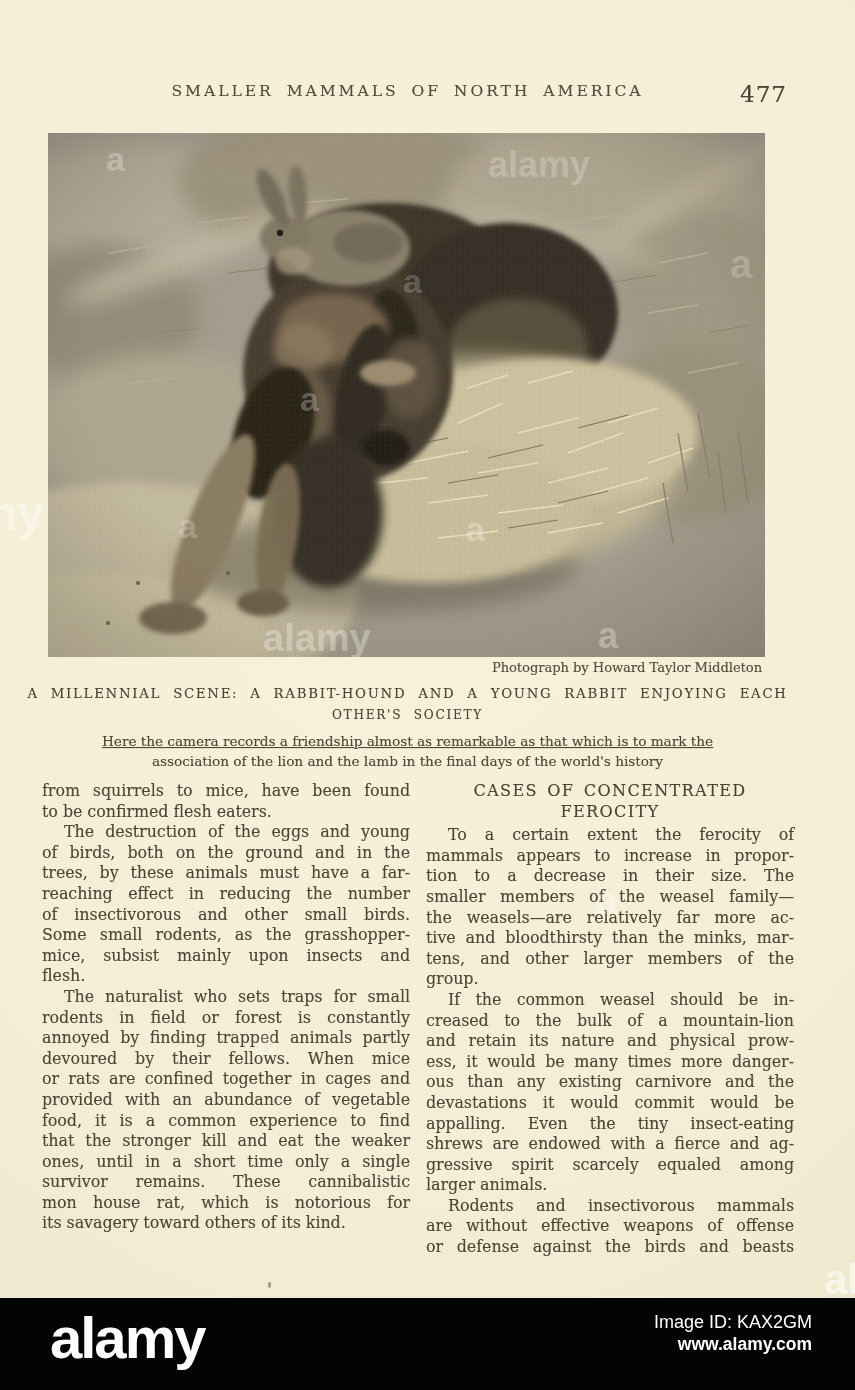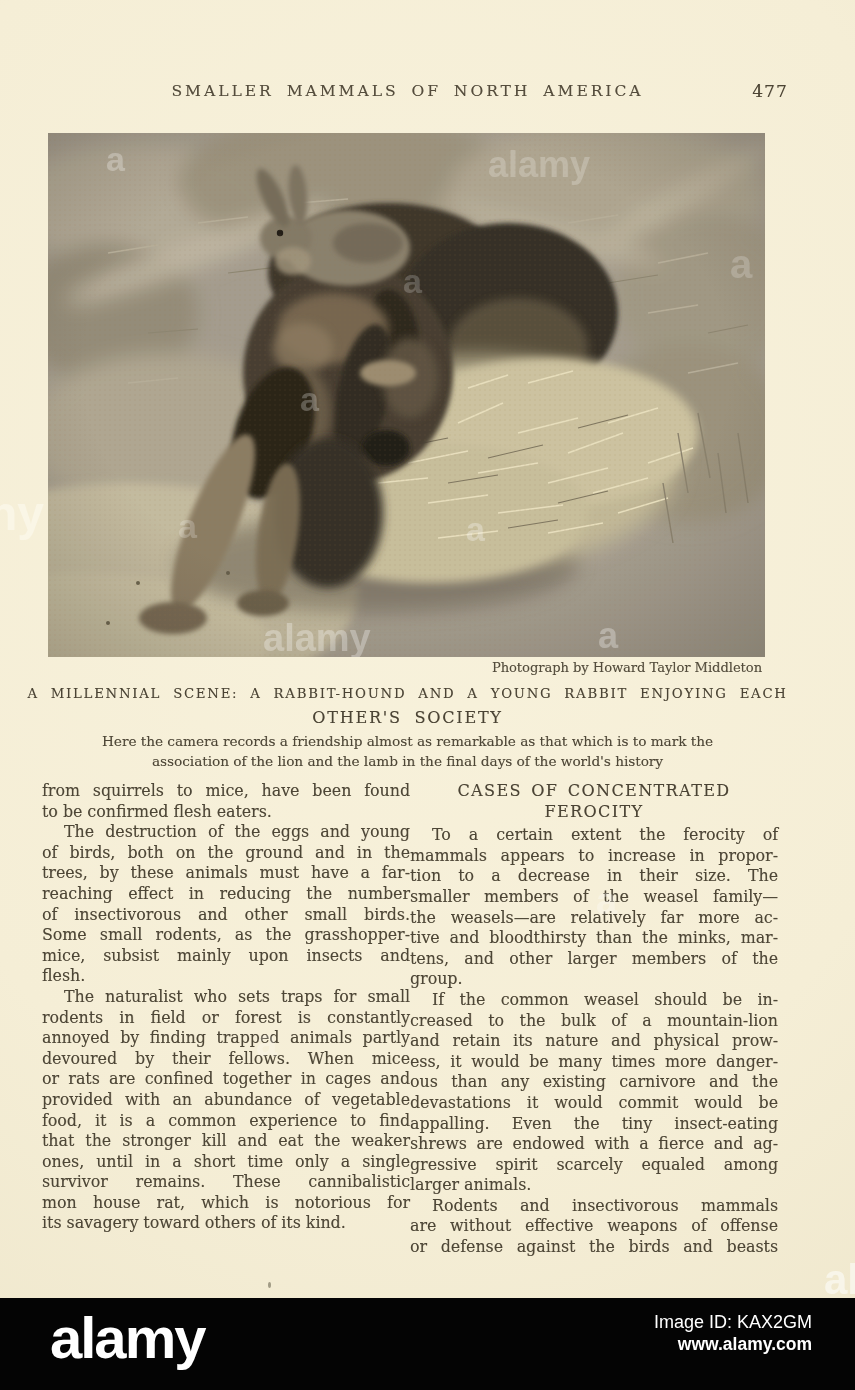--- a/index.html
+++ b/index.html
@@ -5,28 +5,28 @@
   html,body{margin:0;padding:0;background:#222;}
   .page{
     position:relative;width:855px;height:1390px;overflow:hidden;
     background:radial-gradient(120% 90% at 48% 35%, #f8f2dc 0%, #f5eed6 55%, #ece4c8 100%);
     font-family:"DejaVu Serif", serif;color:#4d4636;
   }
   .abs{position:absolute;}
   .centered{left:0;width:815px;text-align:center;}
   .soft{text-shadow:0.3px 0.3px 0.6px rgba(77,70,54,0.35);}
   .header-title{top:82px;font-size:15.5px;letter-spacing:3px;word-spacing:5px;color:#544c3c;}
-  .page-number{top:81px;left:740px;width:60px;font-size:17px;letter-spacing:1px;color:#4c4434;text-align:center;}
+  .page-number{top:81px;left:740px;width:60px;font-size:23px;letter-spacing:1px;color:#4c4434;}
   .photo-frame{left:48px;top:133px;width:717px;height:524px;}
   .credit{top:660px;left:48px;width:714px;text-align:right;font-size:13px;color:#534c3c;}
   .cap1{top:686px;font-size:13.2px;letter-spacing:1.8px;word-spacing:6px;color:#4a4334;}
-  .cap2{top:708px;font-size:16px;letter-spacing:1.8px;word-spacing:6px;color:#4a4334;}
-  .sub1{top:733px;font-size:13.6px;color:#4e4737;}
+  .cap2{top:708px;font-size:12px;letter-spacing:1.8px;word-spacing:6px;color:#4a4334;}
+  .sub1{top:733px;font-size:13.6px;color:#4e4737;text-decoration:underline;}
   .sub2{top:753px;font-size:13.6px;color:#4e4737;}
-  .columns{top:781px;left:42px;width:752px;display:flex;}
+  .columns{top:781px;left:42px;width:752px;display:flex;gap:16px;}
   .col{width:368px;font-size:15.8px;line-height:20.6px;}
   .col-heading{text-align:center;font-size:16px;letter-spacing:1.4px;word-spacing:3px;
     color:#4a4334;line-height:20.6px;margin-bottom:3px;}
   .para{margin:0;}
   .bline{text-align:justify;text-align-last:justify;-moz-text-align-last:justify;white-space:normal;}
   .bline.end{text-align-last:left;-moz-text-align-last:left;}
   .bline.ind{padding-left:22px;}
   .wm{position:absolute;color:#fff;font-family:"Liberation Sans",sans-serif;font-weight:bold;pointer-events:none;}
   .wm-ny{left:-12px;top:486px;font-size:48px;opacity:0.88;color:#fbf7e9;}
   .wm-al{left:824px;top:1256px;font-size:42px;opacity:0.55;}

